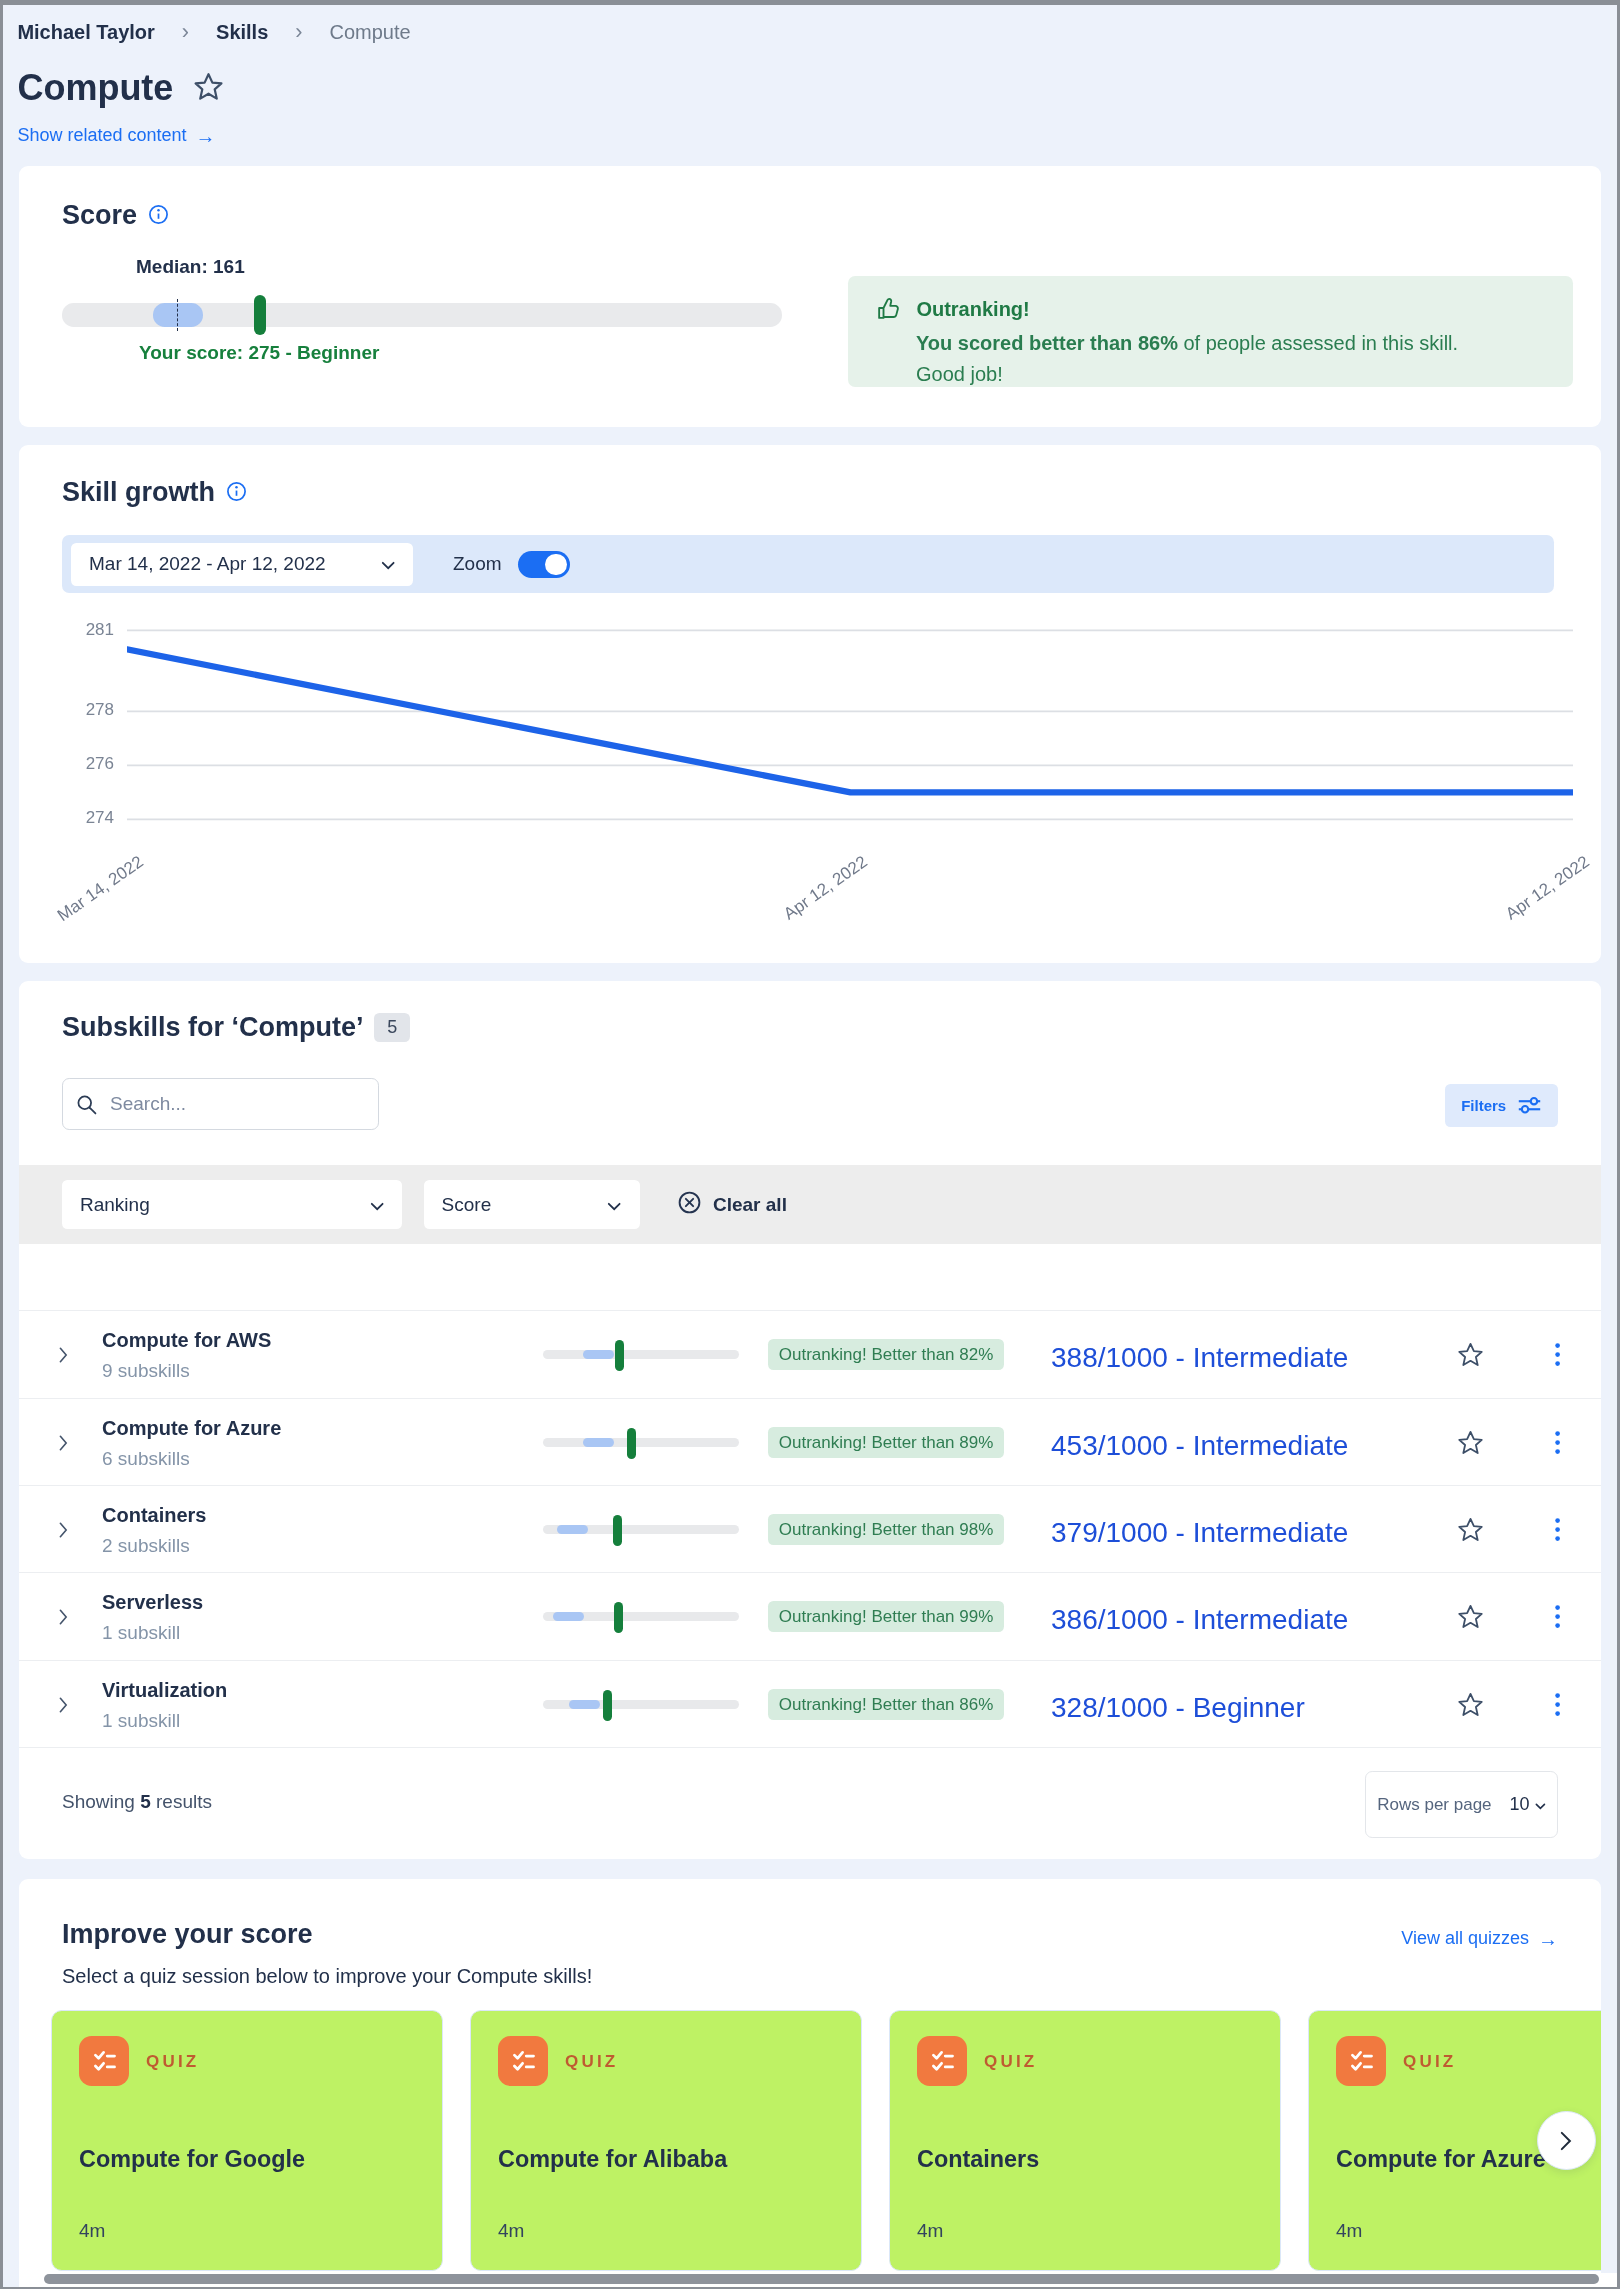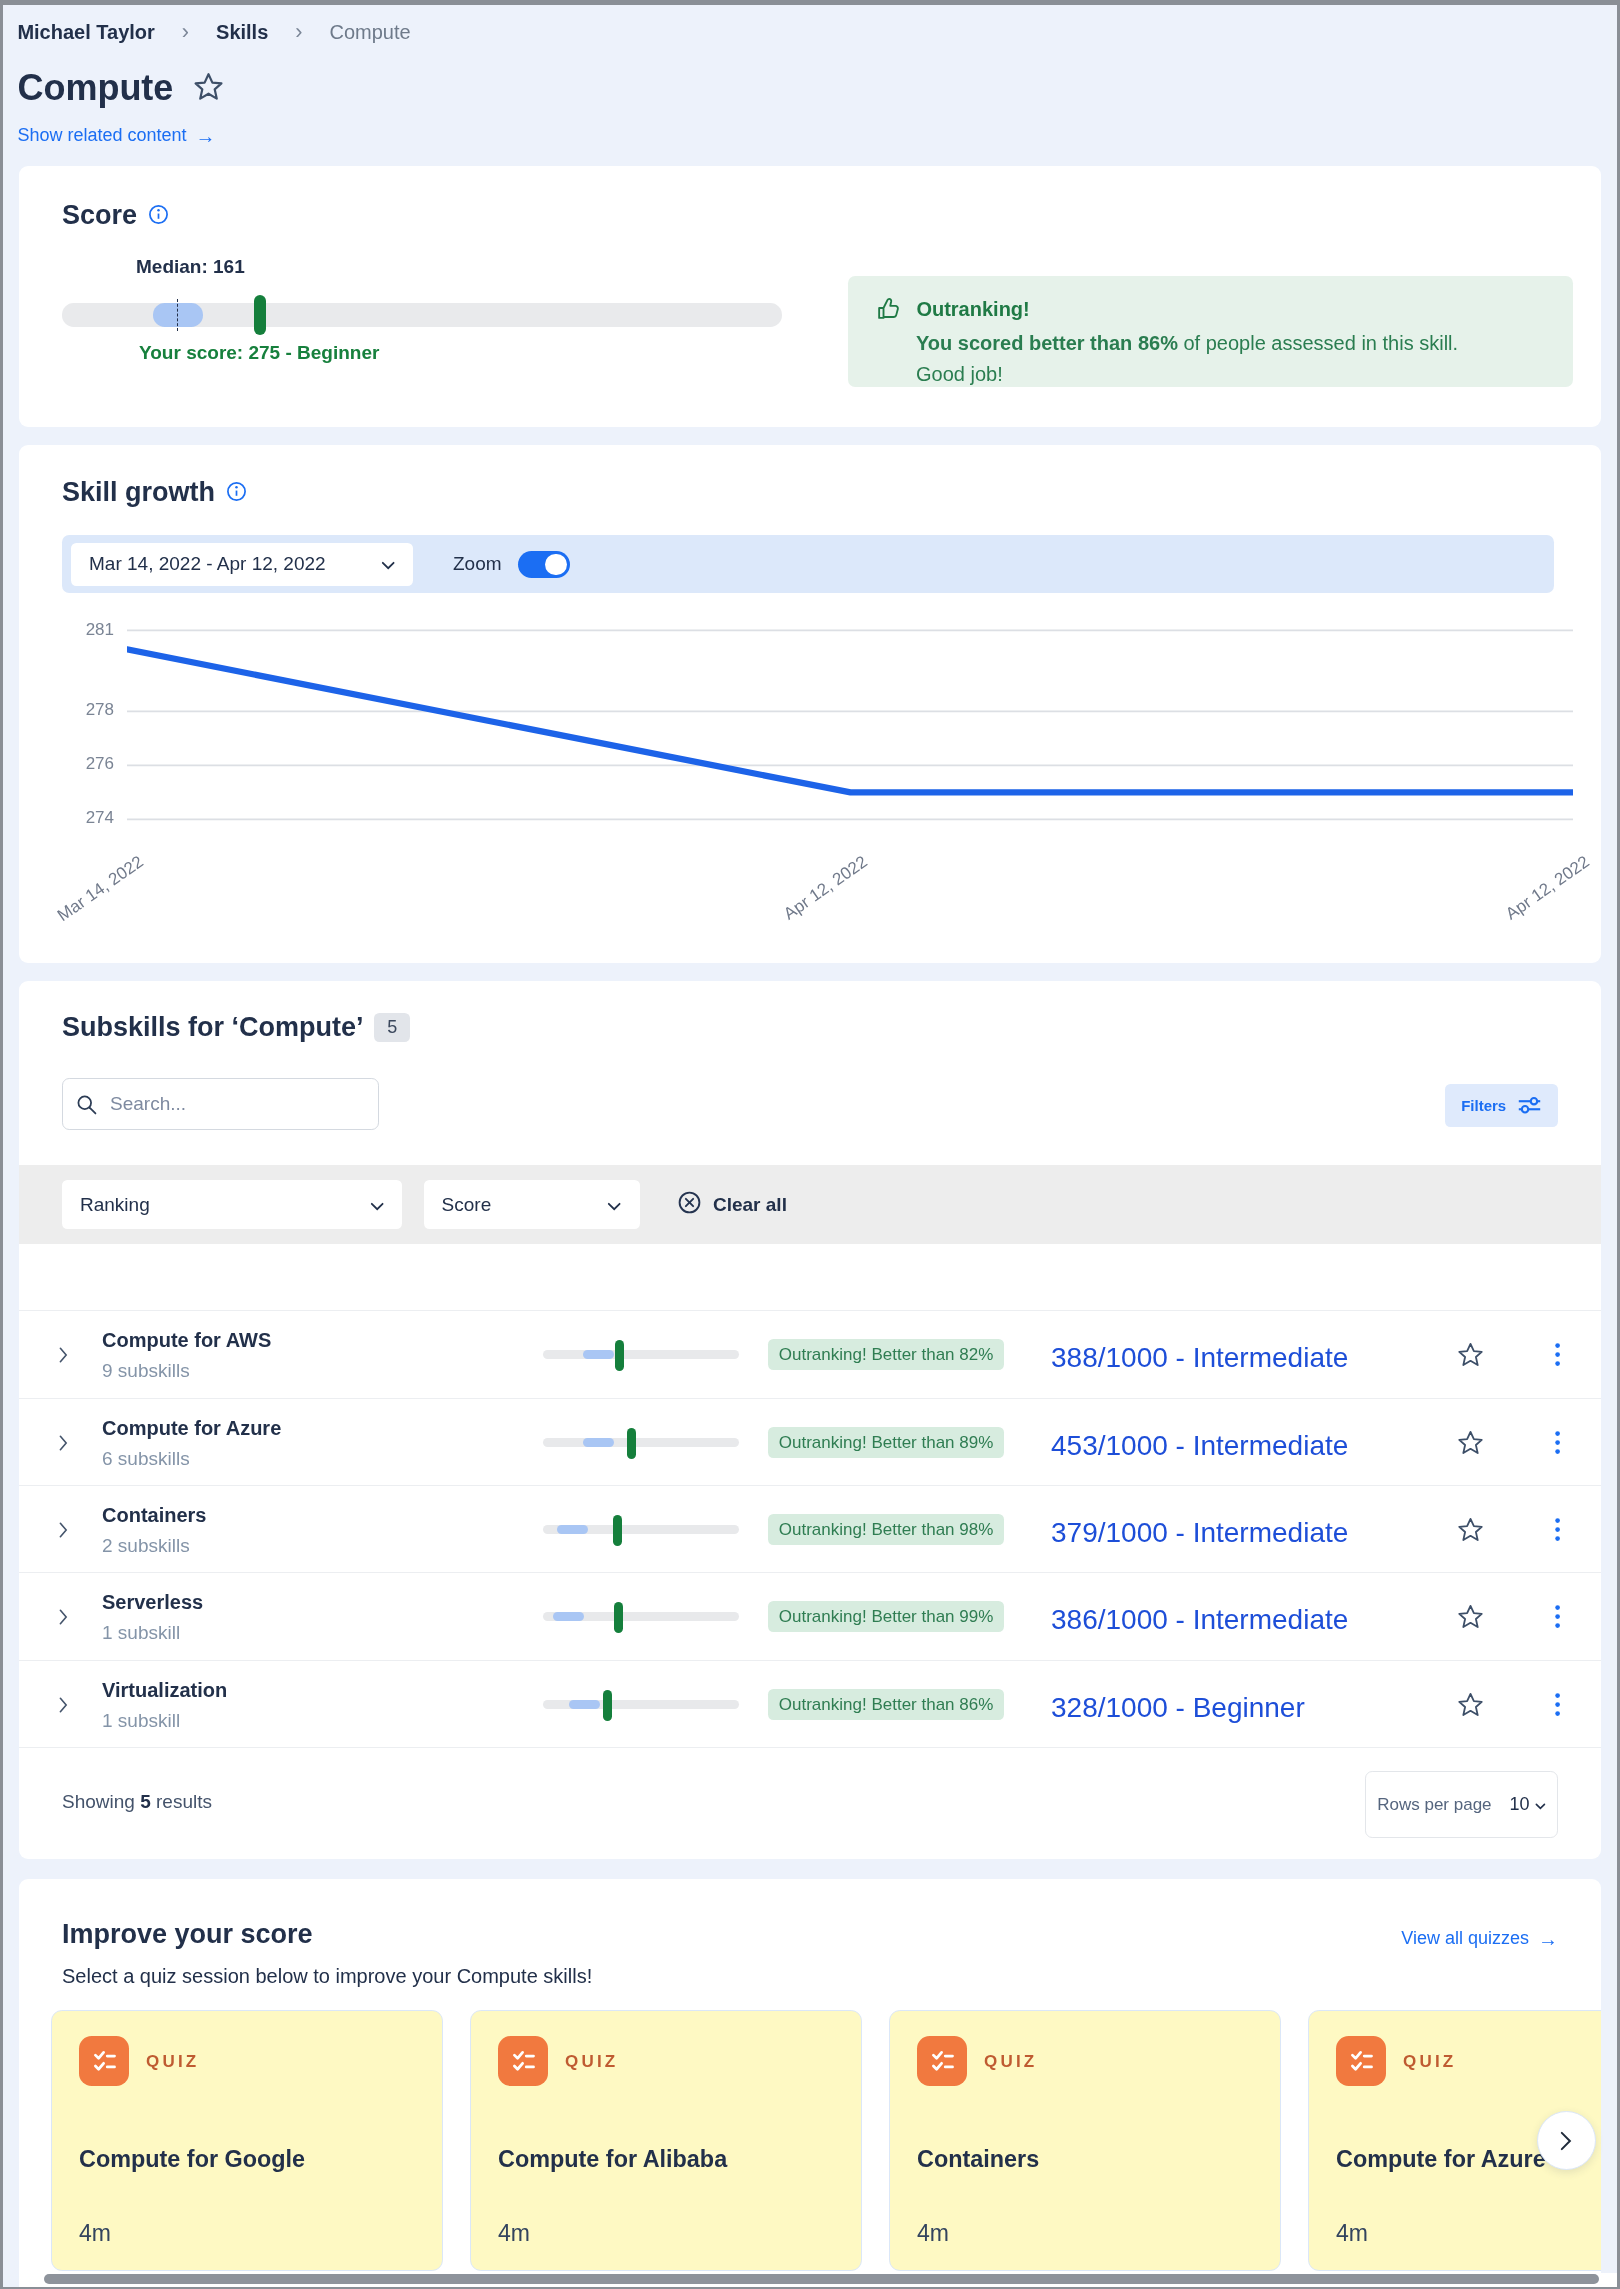--- a/index.html
+++ b/index.html
@@ -88,25 +88,25 @@
   .rpp{position:absolute;right:43px;top:790px;width:193px;height:67px;box-sizing:border-box;border:0.9px solid #e3e6ea;border-radius:7.2px;display:flex;align-items:center;justify-content:center;gap:18px;cursor:pointer;}
   .rpp-label{font-size:17px;color:#55657e;}
   .rpp-val{font-size:18px;color:#22304a;display:flex;align-items:center;gap:5.4px;}
 
   
   .improve-card{height:423px;margin-top:20px;}
   .imp-head{position:absolute;left:43px;top:40px;}
   .viewall{position:absolute;right:43px;top:49px;font-size:18px;color:#1b6ef3;display:flex;align-items:center;gap:9px;cursor:pointer;}
   .imp-sub{position:absolute;left:43px;top:86px;font-size:20px;color:#22304a;}
   .cards-row{position:absolute;left:32px;right:0;top:131px;height:265px;display:flex;gap:27px;overflow:hidden;}
-  .qcard{flex:none;width:392px;height:261px;box-sizing:border-box;border:1.8px solid #dbe7f8;border-radius:10.8px;background:#fef9c3;position:relative;cursor:pointer;}
+  .qcard{flex:none;width:392px;height:261px;box-sizing:border-box;border:1.8px solid #dbe7f8;border-radius:10.8px;background:#bef264;position:relative;cursor:pointer;}
   .qicon{position:absolute;left:27px;top:25px;width:50px;height:50px;border-radius:12.6px;background:#f1793f;display:flex;align-items:center;justify-content:center;}
   .qtag{position:absolute;left:94px;top:41px;font-size:17px;letter-spacing:3.2px;color:#bf5b31;font-weight:700;}
   .qtitle{position:absolute;left:27px;top:135px;font-size:23.4px;font-weight:700;color:#22304a;}
-  .qdur{position:absolute;left:27px;top:209px;font-size:23px;color:#33445e;}
+  .qdur{position:absolute;left:27px;top:209px;font-size:19px;color:#33445e;}
   .next-btn{position:absolute;right:5.4px;top:232px;width:59px;height:59px;border-radius:50%;background:#fff;border:1.8px solid #dbe7f8;box-sizing:border-box;display:flex;align-items:center;justify-content:center;box-shadow:0 2.7px 9px rgba(40,60,100,.12);cursor:pointer;z-index:6;}
 
   .hscroll{position:absolute;left:41px;right:18px;bottom:2.7px;height:10px;background:#8e939b;border-radius:5.4px;z-index:10;cursor:pointer;}
   .hcorner{position:absolute;right:0;bottom:0;width:16px;height:14.4px;background:#fff;z-index:9;}
 </style>
 </head>
 <body>
 
 <div class="page">
 

